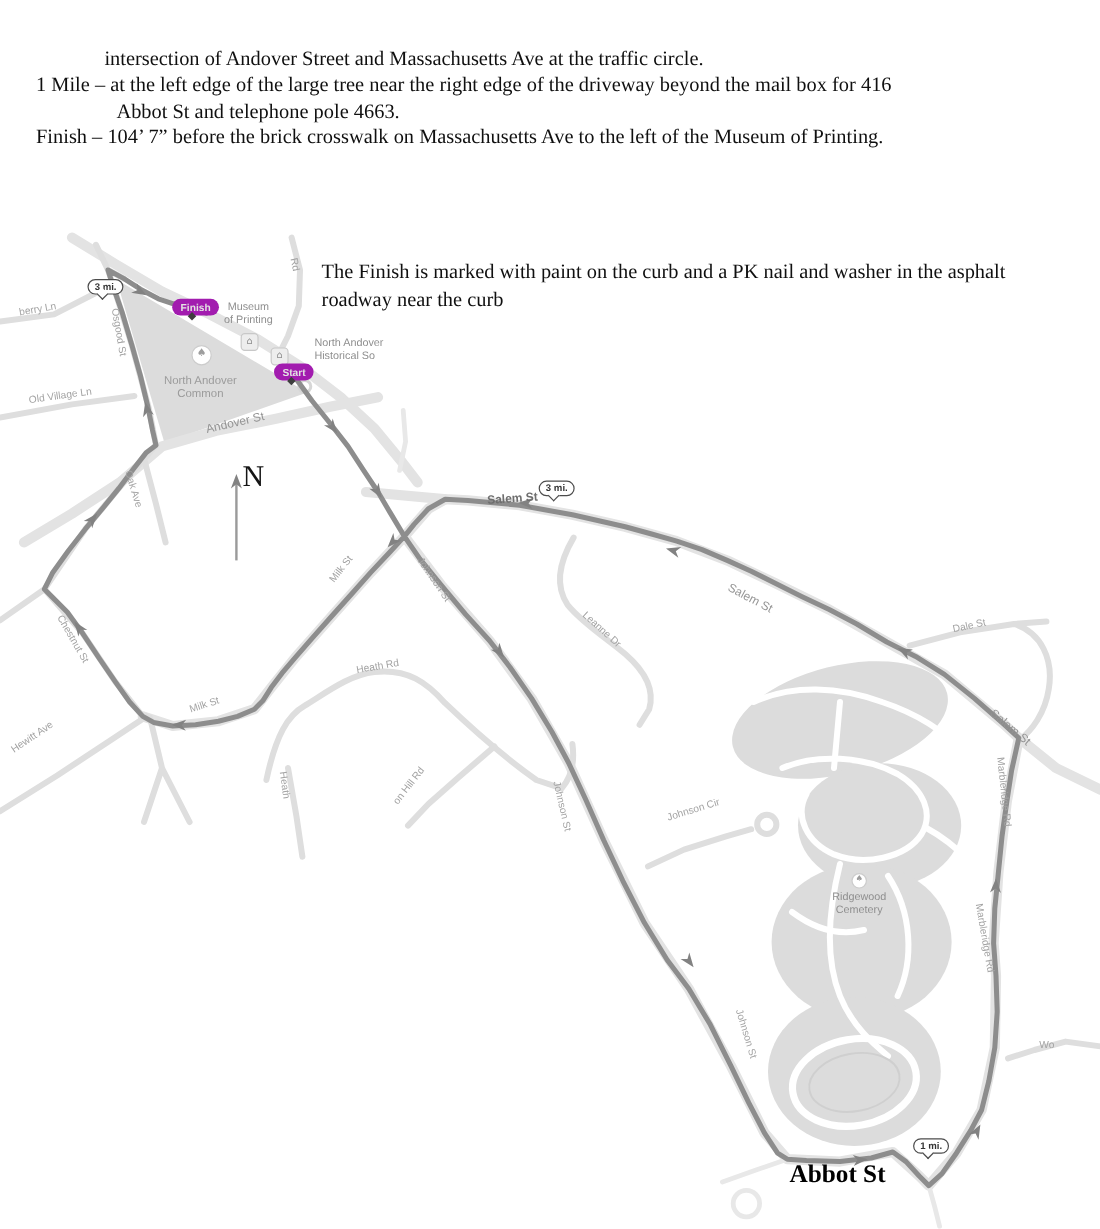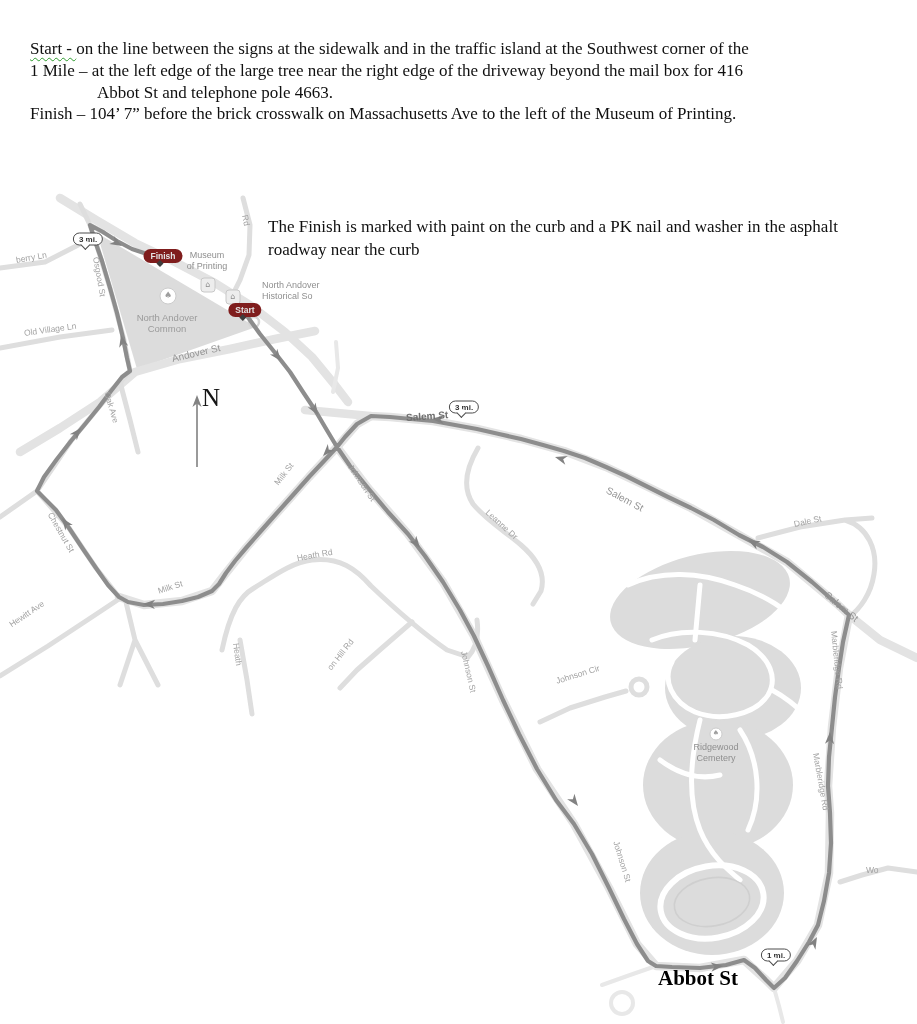--- a/index.html
+++ b/index.html
@@ -37,21 +37,21 @@
   .poi{position:absolute;z-index:2;width:13px;height:13px;border-radius:3.5px;
     background:#ededed;border:1px solid #c8c8c8;color:#8c8c8c;
     font:8px/12px "DejaVu Sans",sans-serif;text-align:center;transform:translate(-50%,-50%);}
   .tree{position:absolute;z-index:2;width:15px;height:15px;border-radius:50%;
     background:#fff;border:1px solid #ccc;color:#9e9e9e;
     font:9px/13px "DejaVu Sans",sans-serif;text-align:center;transform:translate(-50%,-50%);}
   .tree.sm{width:11px;height:11px;font-size:7px;line-height:9px;}
 
   
   .badge{position:absolute;z-index:3;transform:translate(-50%,-50%);
-    background:#7f1d1d;color:#e3e3e3;font:bold 8.5px "Liberation Sans",sans-serif;
+    background:#a21caf;color:#e3e3e3;font:bold 8.5px "Liberation Sans",sans-serif;
     padding:2px 7px;border-radius:8px;}
   .badge::after{content:'';position:absolute;left:35%;bottom:-2.5px;width:5px;height:5px;
     background:#3e3e3e;transform:rotate(45deg);z-index:-1;}
 
   
   .pill{position:absolute;z-index:3;transform:translate(-50%,-50%);
     background:#fff;border:1.5px solid #4c4c4c;color:#333;
     font:bold 8px "Liberation Sans",sans-serif;padding:1px 5px;border-radius:8px;}
   .pill::after{content:'';position:absolute;left:28%;bottom:-4px;width:6px;height:6px;
     background:#fff;border-right:1.5px solid #4c4c4c;border-bottom:1.5px solid #4c4c4c;
@@ -144,21 +144,21 @@
       <polygon points="0,0 -12,4.6 -8.5,0 -12,-4.6" transform="translate(122,246) rotate(30)" class="arrow"></polygon>
     </g>
 
   <g>
     <line class="compass-line" x1="197" y1="467" x2="197" y2="399"></line>
     <polygon class="arrow" points="0,0 -12,4.6 -8.5,0 -12,-4.6" transform="translate(197,395) rotate(-90)"></polygon>
   </g>
 </svg>
 
 <div class="instructions" id="instructions">
-    <div class="iline"><span class="wavy">Start - </span><span>on the line between the signs at the sidewalk and in the traffic island at the Southwest corner of the</span></div>
+    <div class="iline ind1"><span>intersection of Andover Street and Massachusetts Ave at the traffic circle.</span></div>
     <div class="iline"><span>1 Mile – at the left edge of the large tree near the right edge of the driveway beyond the mail box for 416</span></div>
     <div class="iline ind2"><span>Abbot St and telephone pole 4663.</span></div>
     <div class="iline"><span>Finish – 104’ 7” before the brick crosswalk on Massachusetts Ave to the left of the Museum of Printing.</span></div>
   </div>
 <div class="note">The Finish is marked with paint on the curb and a PK nail and washer in the asphalt roadway near the curb</div>
 
 <span class="slabel" style="left:16px;top:255px;--r:-10deg">berry Ln</span>
 <span class="slabel" style="left:24px;top:328px;--r:-8deg">Old Village Ln</span>
 <span class="slabel" style="left:96px;top:252px;--r:80deg">Osgood St</span>
 <span class="slabel" style="left:245px;top:210px;--r:78deg">Rd</span>

